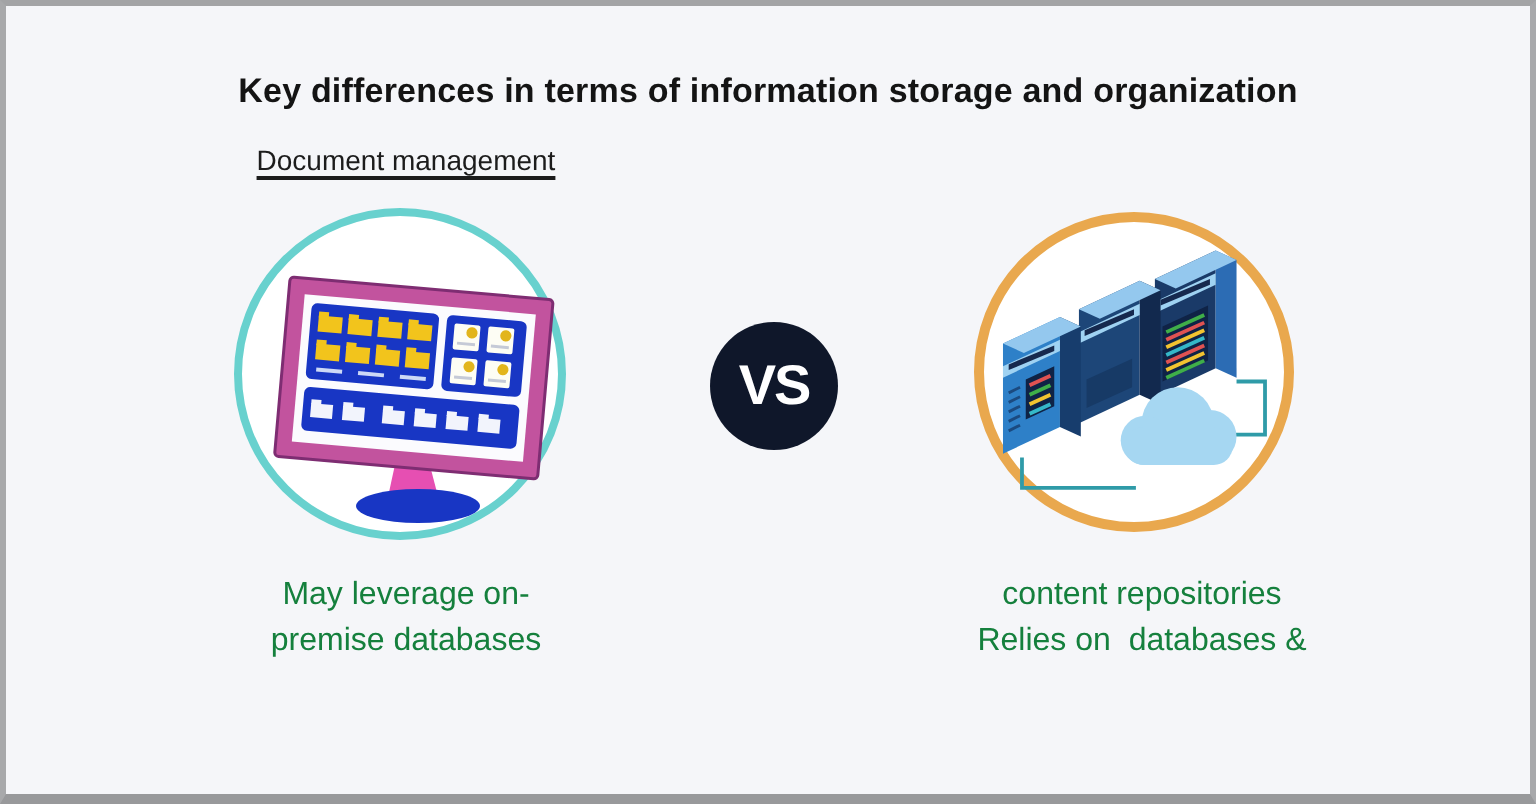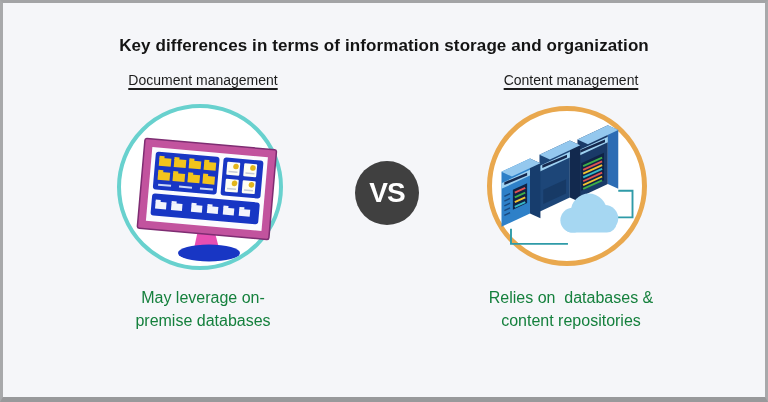--- a/index.html
+++ b/index.html
@@ -42,21 +42,20 @@
   .caption div{white-space:pre;}
 </style>
 </head>
 <body>
 
 <div class="frame">
 
   <div class="title">Key differences in terms of information storage and organization</div>
 
   <div class="col-heading left">Document management</div>
-  <div class="col-heading right">Content management</div>
 
   <div class="circle left" style="border-color: rgb(104, 209, 206);">
     <svg width="158" height="158" viewBox="0 0 158 158" aria-hidden="true">
 
       <polygon points="77,122 93,121 99,144 72,145" fill="#e64fb2"></polygon>
       <ellipse cx="88" cy="145" rx="31" ry="8.5" fill="#1836c4"></ellipse>
       <g transform="rotate(5 86 80)">
 
         <rect x="20" y="36" width="132" height="90" rx="2" fill="#c2539e" stroke="#7e2d72" stroke-width="1.5"></rect>
         <rect x="28" y="44" width="116" height="74" fill="#fbfbfe"></rect>
@@ -122,21 +121,21 @@
             <rect x="88" y="98" width="11" height="7"></rect>
           <rect x="104" y="96" width="5" height="2.5"></rect>
             <rect x="104" y="98" width="11" height="7"></rect>
           <rect x="120" y="96" width="5" height="2.5"></rect>
             <rect x="120" y="98" width="11" height="7"></rect>
         </g>
       </g>
     </svg>
   </div>
 
-  <div class="vs-badge" style="background: #404040; color: rgb(255, 255, 255);">VS</div>
+  <div class="vs-badge" style="background: #0f172a; color: rgb(255, 255, 255);">VS</div>
 
   <div class="circle right" style="border-color: rgb(233, 168, 78);">
     <svg width="150" height="150" viewBox="0 0 158 158" aria-hidden="true">
 
       <g>
         <polygon points="90,92 122,77 122,15 90,30" fill="#1a3a68"></polygon>
         <polygon points="122,77 133,82 133,20 122,15" fill="#2c6cb4"></polygon>
         <polygon points="90,30 122,15 133,20 101,35" fill="#94c8ee"></polygon>
         <polygon points="90,42 122,27 122,33 90,48" fill="#9fd2f2"></polygon>
         <polygon points="93,41 119,30 119,33 93,44" fill="#16294e"></polygon>
@@ -195,17 +194,17 @@
         <rect x="74" y="108" width="57" height="20" rx="10"></rect>
       </g>
     </svg>
   </div>
 
   <div class="caption left">
     <div>May leverage on-</div>
     <div>premise databases</div>
   </div>
   <div class="caption right">
+    <div>content repositories</div>
     <div>Relies on  databases &amp;</div>
-    <div>content repositories</div>
   </div>
 
 </div>
 
 </body></html>

